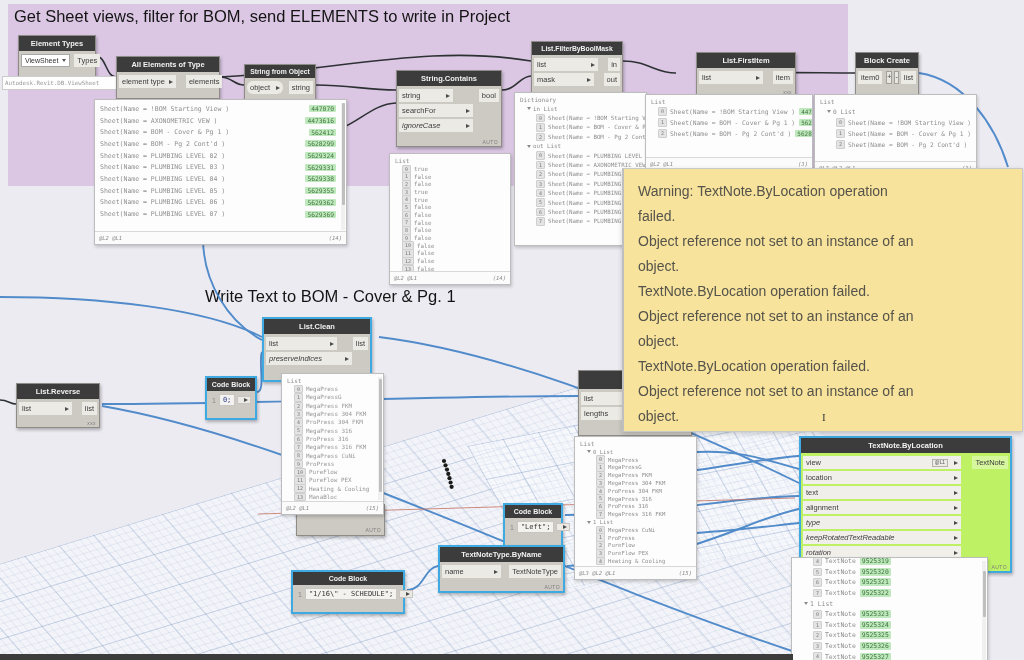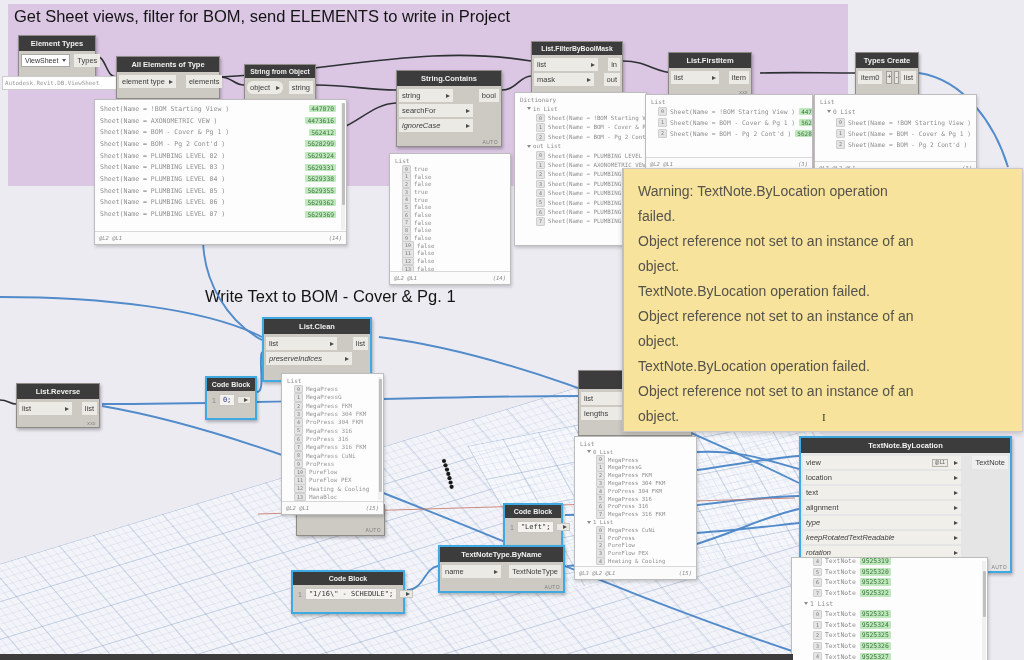--- a/index.html
+++ b/index.html
@@ -42,21 +42,21 @@
             border-right:2.8px solid transparent;margin-left:auto;}
   .lcbtn{background:#E8E6E1;border:1px solid #A39F9A;font-size:7px;color:#444;width:10px;
          text-align:center;line-height:9px;margin-left:2px;}
   .cbrow{display:flex;align-items:center;}
   .cbgut{font-size:7px;color:#8A8A8A;padding:1px 3px;}
   .cbcode{background:#F4F2EE;border:1px solid #C9C6C1;font-size:7px;color:#2B3C8F;
           padding:1px 3px;white-space:pre;font-family:"DejaVu Sans Mono",monospace;}
   .cbout{background:#ECEAE5;border:1px solid #C9C6C1;font-size:6px;color:#555;
          padding:1px 2px;margin-left:2px;display:flex;align-items:center;}
   
-  .warnnode{background:#e5e5e5;}
+  .warnnode{background:#bef264;}
   .warnnode .nin{background:#F1EFE9;flex:initial;width:152px;}
   .warnnode .nout{background:rgba(255,255,255,.38);}
   .chip{background:#EDEBE6;border:1px solid #B5B1AB;font-size:4.8px;color:#555;
         padding:0 2px;margin-left:auto;margin-right:2px;line-height:6px;}
 
   
   .watch{position:absolute;z-index:5;background:#FDFDFD;border:1px solid #BDBDBD;
          box-shadow:1px 2px 3px rgba(0,0,0,.18);overflow:hidden;box-sizing:border-box;
          font-family:"DejaVu Sans Mono",monospace;color:#8F8F8F;padding:3px 4px 14px 5px;}
   .watch .lbl{font-size:6px;line-height:8px;}
@@ -262,38 +262,38 @@
             <span class="pin"></span>
         </div>
         <div class="nout">
             <span>out</span>
           </div>
       </div>
       <div class="nlace">AUTO</div>
     </div>
   </div>
 
-  <div class="node" style="left:668px;top:52px;width:84px;">
+  <div class="node" style="left:696px;top:52px;width:100px;">
     <div class="nhead">List.FirstItem</div>
     <div class="nbody" style="padding-bottom:10px;">
       <div class="nrow">
         <div class="nin">
           <span>list</span>
             <span class="pin"></span>
         </div>
         <div class="nout">
             <span>item</span>
           </div>
       </div>
       <div class="nlace">xxx</div>
     </div>
   </div>
 
   <div class="node" style="left:855px;top:52px;width:64px;">
-    <div class="nhead">Types Create</div>
+    <div class="nhead">Block Create</div>
     <div class="nbody" style="padding-bottom:9px;">
       <div class="nrow">
         <div class="nin" style="margin-right:2px;">
           <span>item0</span>
         </div>
         <div class="lcbtn">+</div>
         <div class="lcbtn">-</div>
         <div class="nout" style="margin-left:2px;">
           <span>list</span>
         </div>

